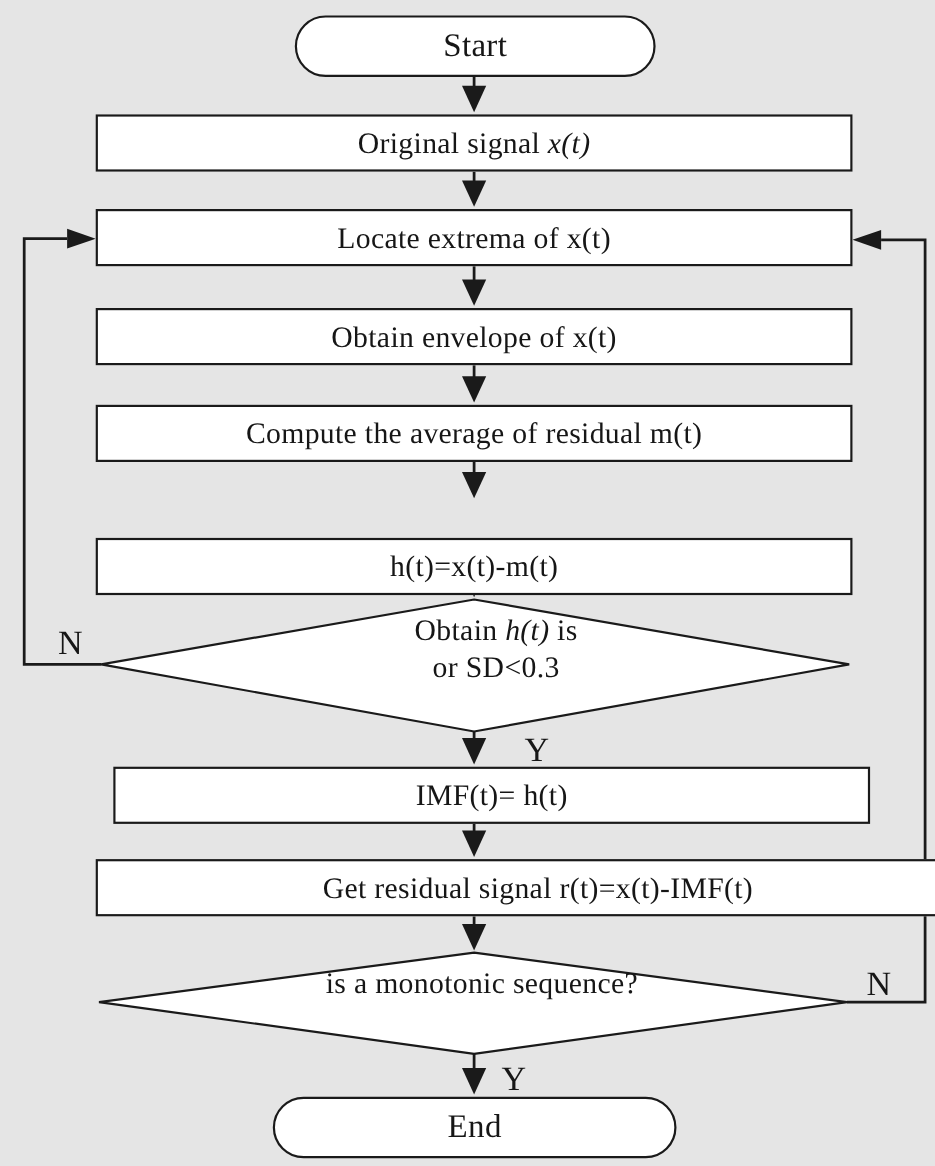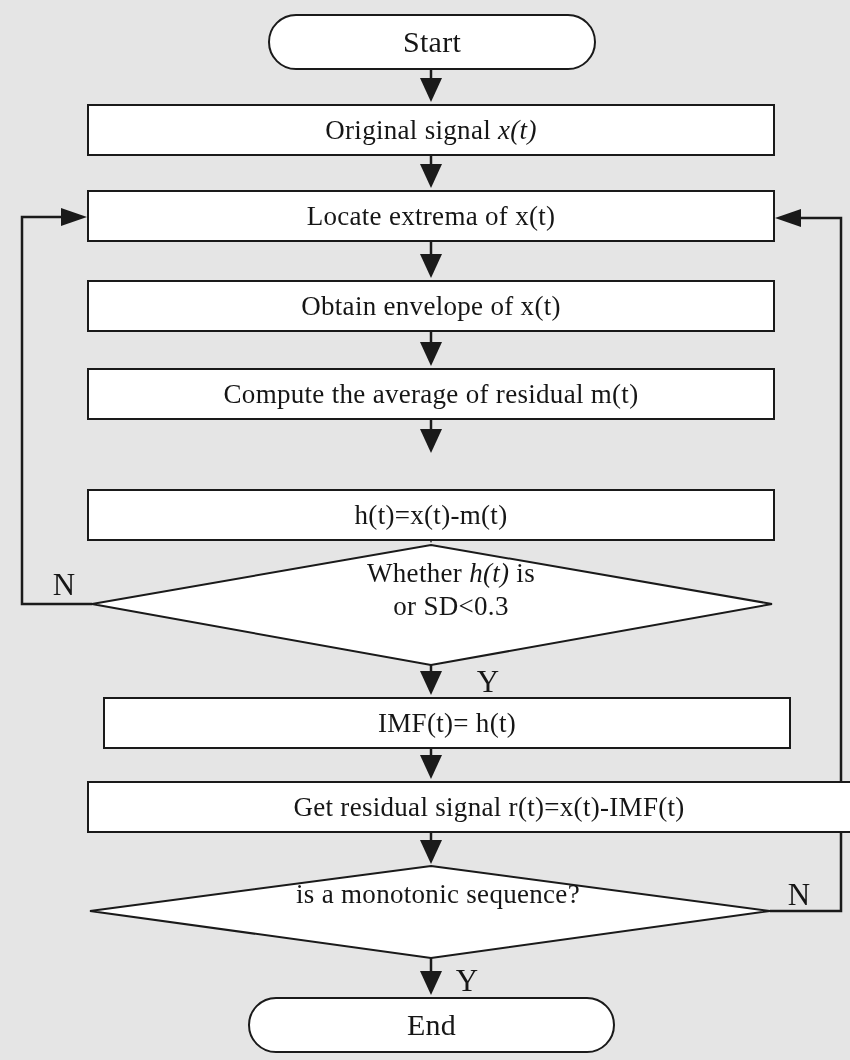--- a/index.html
+++ b/index.html
@@ -150,21 +150,21 @@
 
   <div class="node" style="left:87px; top:697px; width:688px; height:52px;margin-left:16px;">
     <span>IMF(t)= h(t)</span>
   </div>
 
   <div class="node" style="left:87px; top:781px; width:804px; height:52px;">
     <span>Get residual signal r(t)=x(t)-IMF(t)</span>
   </div>
 
   <div class="diamond-text" style="left:451px; top:557px;">
-    <div><span>Whether </span><span class="mathit">h(t)</span><span> is</span></div>
+    <div><span>Obtain </span><span class="mathit">h(t)</span><span> is</span></div>
     <div>or SD&lt;0.3</div>
   </div>
 
   <div class="diamond-text" style="left:438px; top:878px;">
     <div>is a monotonic sequence?</div>
   </div>
 
   <div class="edge-label" style="left:64px; top:584px;">N</div>
   <div class="edge-label" style="left:488px; top:681px;">Y</div>
   <div class="edge-label" style="left:799px; top:894px;">N</div>

